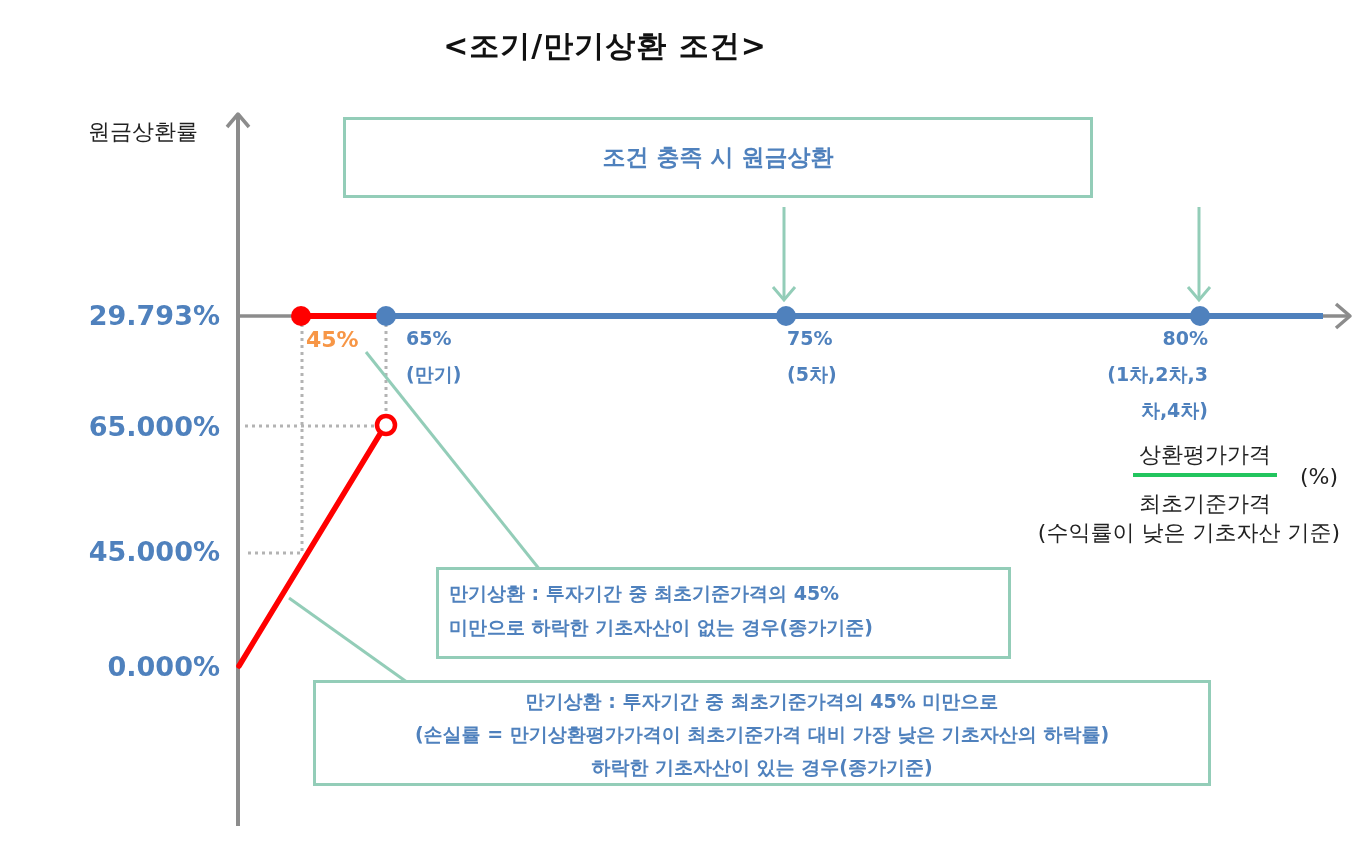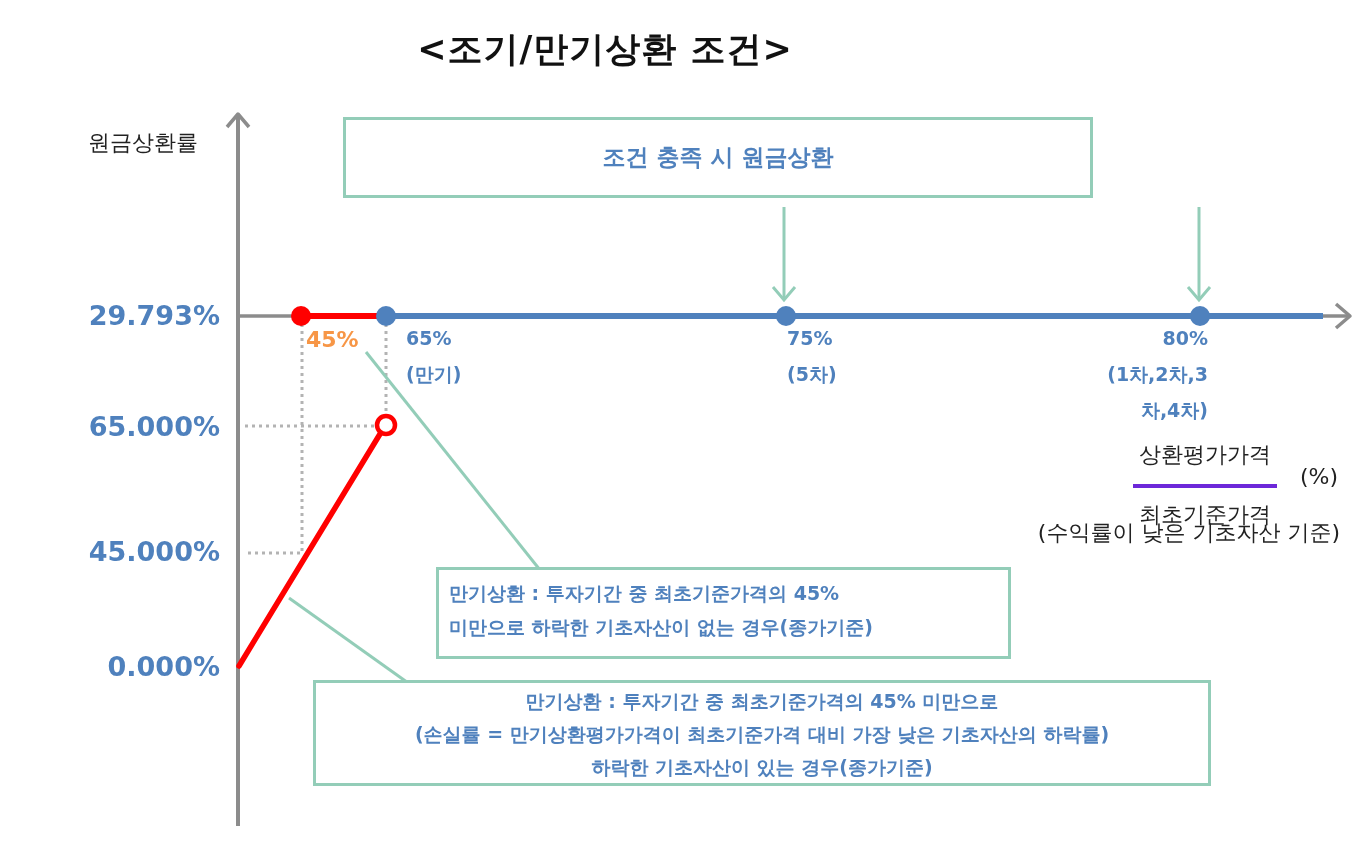--- a/index.html
+++ b/index.html
@@ -1,30 +1,30 @@
 <!DOCTYPE html>
 <html><head>
 <meta charset="utf-8">
 <style>
   html, body { margin: 0; padding: 0; background: #ffffff; }
   body { width: 1370px; height: 850px; position: relative; overflow: hidden;
          font-family: "DejaVu Sans", "Liberation Sans", sans-serif; }
   .abs { position: absolute; }
-  .title { left: 0; width: 1210px; top: 26px; text-align: center; font-size: 35px; font-weight: bold; color: #111; letter-spacing: 1px; }
-  .ylabel-axis { left: 88px; top: 128px; font-size: 22px; color: #222; text-align: center; }
+  .title { left: 0; width: 1210px; top: 26px; text-align: center; font-size: 30px; font-weight: bold; color: #111; letter-spacing: 1px; }
+  .ylabel-axis { left: 88px; top: 117px; font-size: 22px; color: #222; text-align: center; }
   .ytick { font-size: 27px; font-weight: bold; color: #4f81bd; text-align: right; width: 190px; left: 30px; }
   .blue-lbl { font-size: 19px; font-weight: bold; color: #4f81bd; line-height: 36px; }
   .orange-lbl { font-size: 22px; font-weight: bold; color: #f79646; }
   .box { border: 3px solid #93cdb8; background: #fff; box-sizing: border-box; }
   .top-box { left: 343px; top: 117px; width: 750px; height: 81px; display: flex; align-items: center; justify-content: center; font-size: 23px; font-weight: bold; color: #4f81bd; }
   .note-box { color: #4f81bd; font-size: 19px; font-weight: bold; padding: 6px 10px; line-height: 34px; }
   .note1 { left: 436px; top: 567px; width: 575px; height: 92px; }
   .note2 { left: 313px; top: 680px; width: 898px; height: 106px; line-height: 33px; padding-top: 2px; text-align: center; }
   .fraction { left: 1100px; top: 440px; width: 210px; text-align: center; font-size: 22px; color: #222; }
-  .frac-num { padding-bottom: 14px; border-bottom: 4px solid #6d28d9; display: inline-block; padding-left: 6px; padding-right: 6px; text-align: center; }
+  .frac-num { padding-bottom: 3px; border-bottom: 4px solid #22c55e; display: inline-block; padding-left: 6px; padding-right: 6px; text-align: center; }
   .frac-den { display: block; margin-top: 12px; }
   .frac-unit { left: 1300px; top: 464px; font-size: 22px; color: #222; }
   .frac-basis { left: 960px; top: 518px; width: 380px; text-align: right; font-size: 22px; color: #222; }
   svg.chart { position: absolute; left: 0; top: 0; }
 </style>
 </head>
 <body>
 
 <svg class="chart" width="1370" height="850" viewBox="0 0 1370 850">
 

